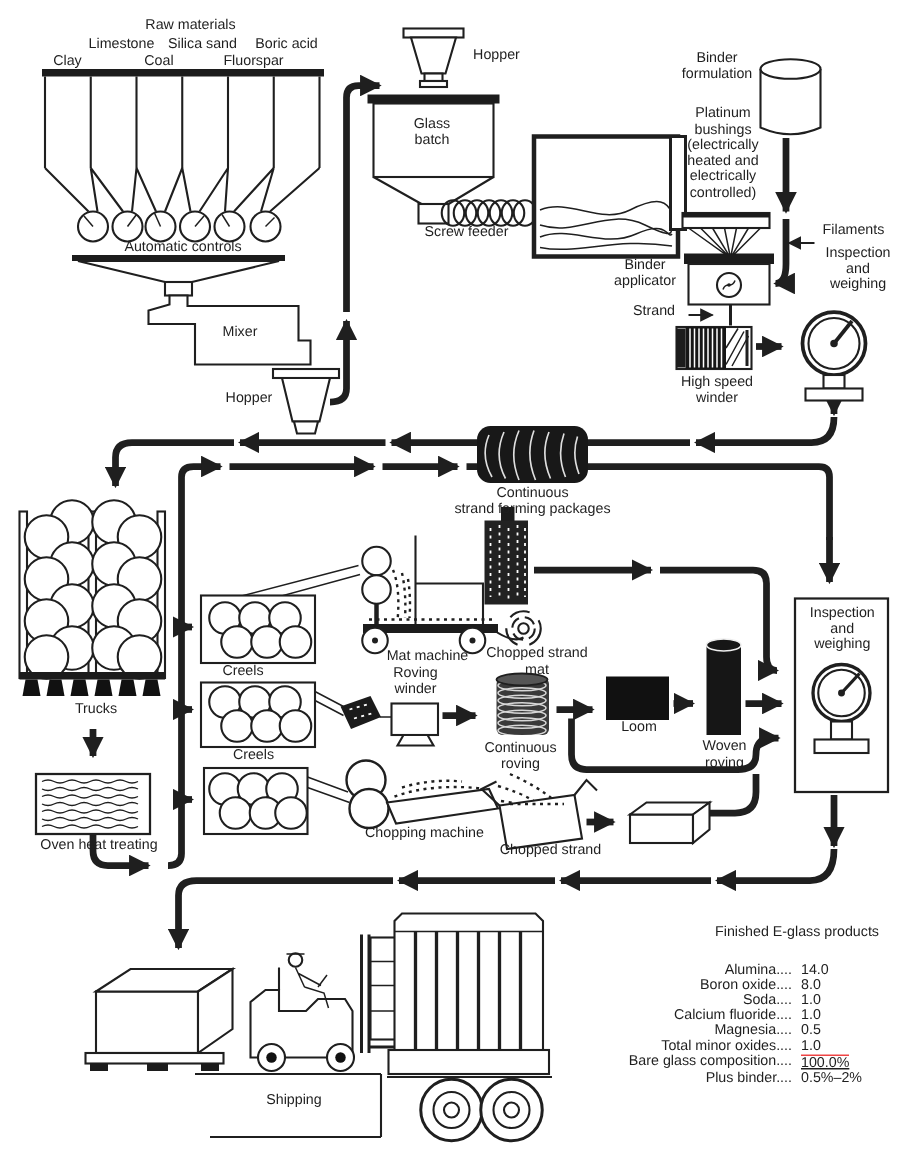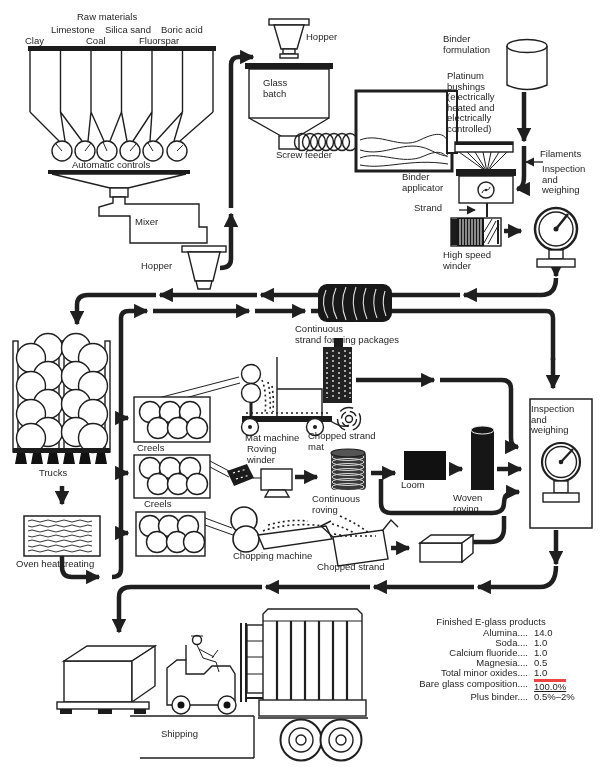--- a/index.html
+++ b/index.html
@@ -1,26 +1,26 @@
 <!DOCTYPE html>
 <html><head>
 <meta charset="utf-8">
 <style>
   html,body{margin:0;padding:0;background:#fff;}
   #canvas{position:relative;width:604px;height:771px;background:#ffffff;overflow:hidden;
           font-family:"Liberation Sans","DejaVu Sans",sans-serif;color:#1f1f1f;}
   #lineart{position:absolute;left:0;top:0;}
-  .lbl{position:absolute;font-size:9.5px;line-height:10.5px;
+  .lbl{position:absolute;font-size:9.5px;line-height:10.5px;text-align:center;
        white-space:pre-line;color:#1f1f1f;}
   #products{position:absolute;left:396px;top:617px;width:190px;font-size:9.5px;line-height:10.1px;}
-  #products .ttl{text-align:center;margin-bottom:1px;}
+  #products .ttl{text-align:right;margin-bottom:15px;}
   #products .row{display:flex;}
   #products .rl{flex:1;text-align:right;}
   #products .rv{width:52px;text-align:left;padding-left:6px;}
-  #products .sum{border-top:3px solid #ef4444;display:inline-block;text-decoration:underline;}
+  #products .sum{border-top:1px solid #ef4444;display:inline-block;text-decoration:underline;}
   svg .o{fill:none;stroke:#1f1f1f;stroke-width:1.4;}
   svg .ow{fill:#ffffff;stroke:#1f1f1f;stroke-width:1.4;}
   svg .dark{fill:#1c1c1c;stroke:none;}
   svg .flow{fill:none;stroke:#1f1f1f;stroke-width:4.5;}
   svg .tflow{fill:none;stroke:#1f1f1f;stroke-width:1.3;}
   svg .thin{fill:none;stroke:#1f1f1f;stroke-width:1;}
   svg .spk{fill:none;stroke:#1f1f1f;stroke-width:1.6;stroke-dasharray:2 3;}
   svg .wspk{fill:none;stroke:#ffffff;stroke-width:1.2;stroke-dasharray:2 3;}
   svg .swirl{fill:none;stroke:#f5f5f5;stroke-width:1.1;opacity:.9;}
 </style>
@@ -450,20 +450,24 @@
 <div class="lbl" style="left:317px;top:562px;width:100px">Chopped strand</div>
 <div class="lbl" style="left:161px;top:729px;width:70px">Shipping</div>
 
 <div id="products">
   <div class="ttl">Finished E-glass products</div>
   <div class="row">
         <div class="rl">Alumina....</div>
         <div class="rv">14.0</div>
       </div>
   <div class="row">
+        <div class="rl">Boron oxide....</div>
+        <div class="rv">8.0</div>
+      </div>
+  <div class="row">
         <div class="rl">Soda....</div>
         <div class="rv">1.0</div>
       </div>
   <div class="row">
         <div class="rl">Calcium fluoride....</div>
         <div class="rv">1.0</div>
       </div>
   <div class="row">
         <div class="rl">Magnesia....</div>
         <div class="rv">0.5</div>

